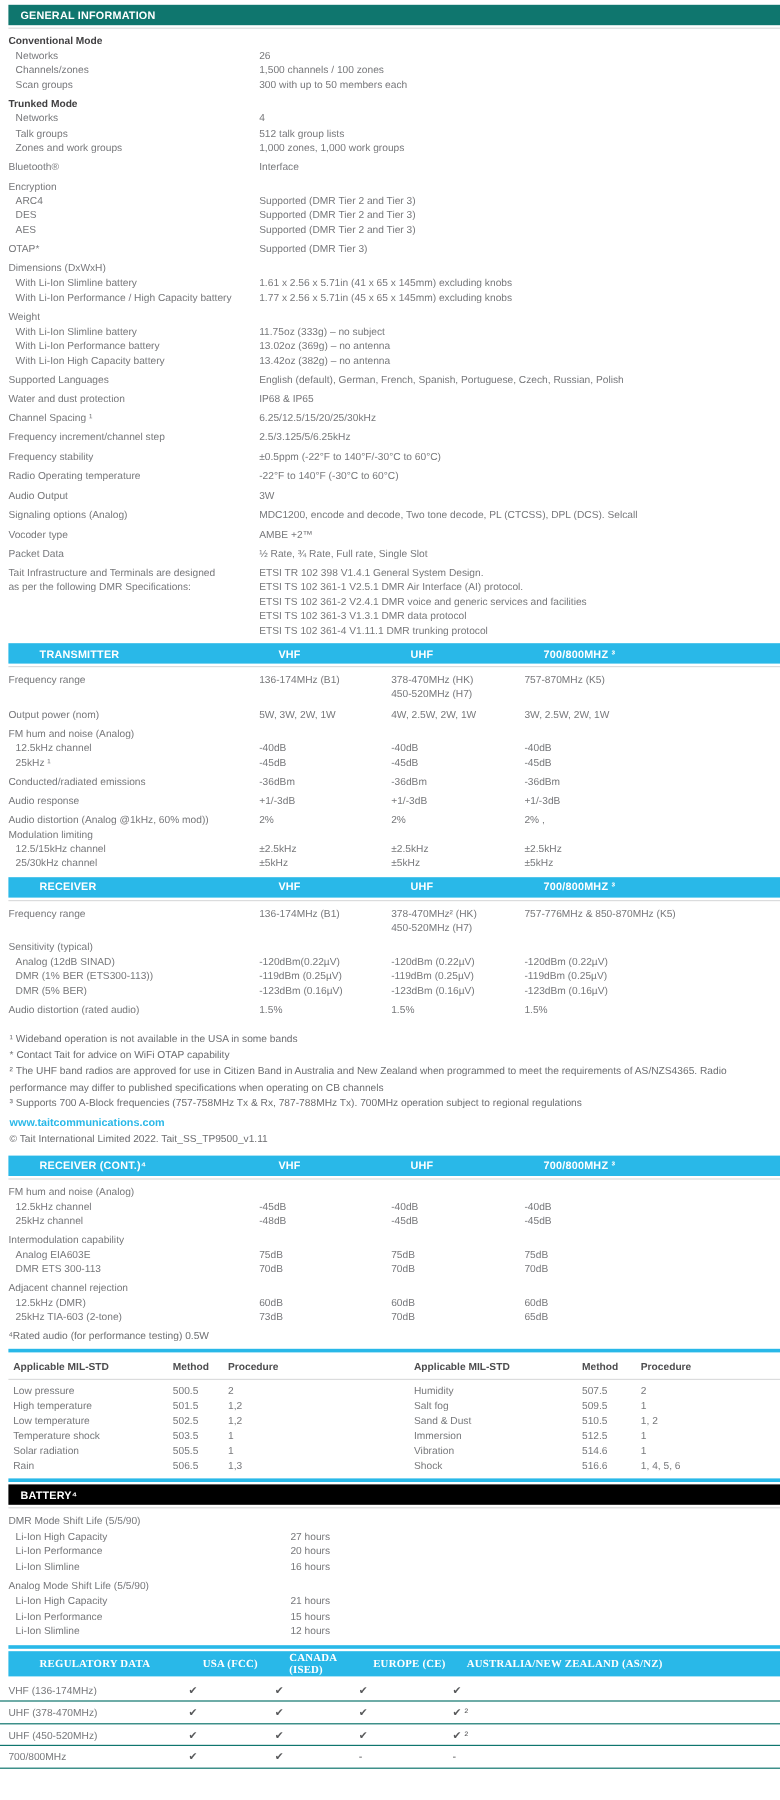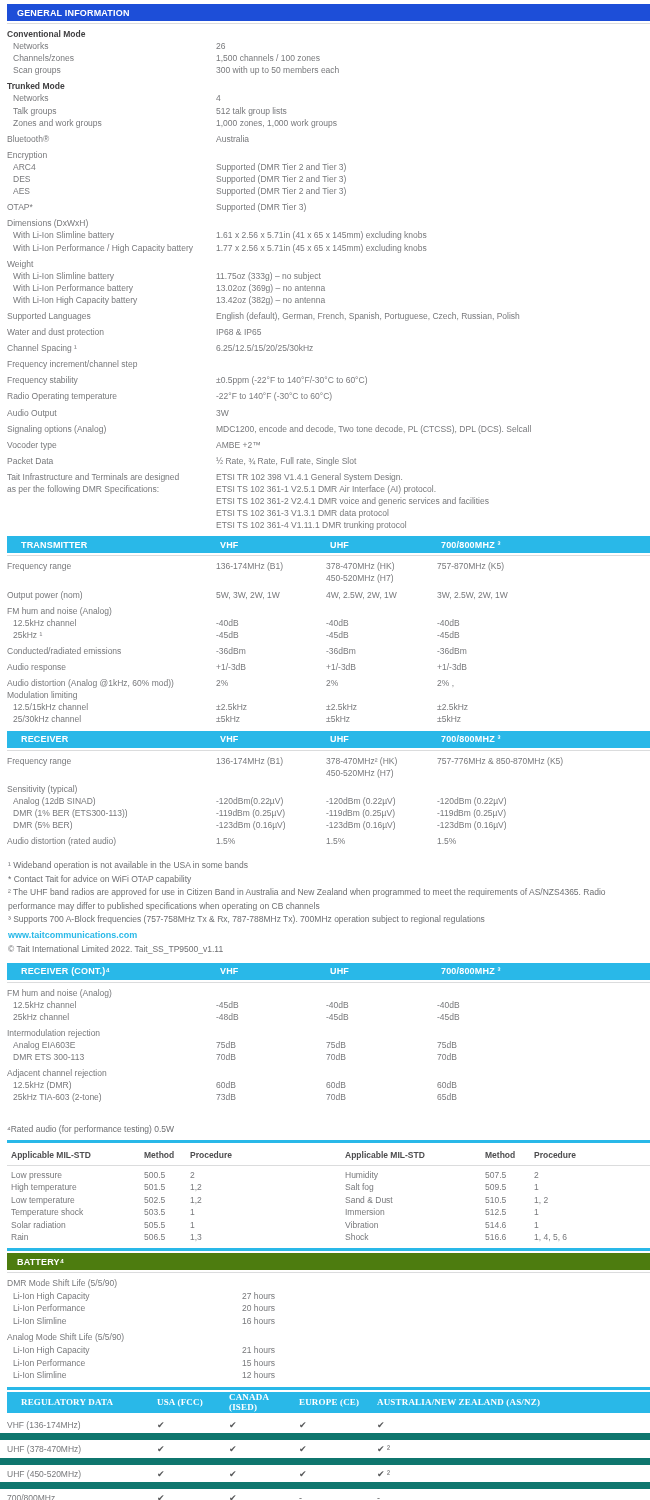--- a/index.html
+++ b/index.html
@@ -9,21 +9,21 @@
     font-size:8.5px;color:#77787B;
   }
   .page{position:relative;width:650px;height:1500px}
   
   .bar{
     height:17px;margin-left:7px;margin-top:0;
     display:flex;align-items:center;padding-left:10px;
     color:#fff;font-weight:700;font-size:9px;letter-spacing:.02em;
     background:#29B8E8;
   }
-  .bar.cols{display:grid;padding-left:4px;align-items:center}
+  .bar.cols{display:grid;padding-left:16px;align-items:center}
   .bar.cols3{grid-template-columns:209px 110px 111px 1fr}
   .bar.colsreg{grid-template-columns:146px 72px 70px 78px 1fr;height:21px}
   .bar .t{padding-left:10px}
   
   .hl{border-top:1px solid #DBDCDD;margin:2px 0 3px 7px}
   
   .cyline{height:3px;margin-left:7px;background:#29B8E8}
   
   .row{line-height:12.1px}
   .gi{display:grid;grid-template-columns:209px 1fr;padding-left:7px}
@@ -34,48 +34,48 @@
   .lbl,.val,.c{white-space:pre-line}
   .k-group{margin-top:4px}
   .k-head{margin-top:4px}
   .k-spec{margin-top:4px}
   .k-group>.lbl{font-weight:700;color:#414042}
   .k-item>.lbl{padding-left:6px}
   
   .fns{margin:12px 8px 0 8px;line-height:13.5px;color:#6D6E71}
   .fnlink{font-weight:700;font-size:9px;margin:3px 0 0 8px;color:#29B8E8;cursor:pointer}
   .copy{margin:4px 0 0 8px;color:#6D6E71}
-  .rcfoot{margin:20px 0 0 7px;color:#6D6E71}
+  .rcfoot{margin:4px 0 0 7px;color:#6D6E71}
   
   .milhdr{font-weight:700;color:#4D4D4F;margin-top:6px;padding-bottom:1px;line-height:13px}
   .milrows .gmil{line-height:12.6px}
   
   .batrows .row{line-height:12.6px}
   
   .regrows{margin-top:3px}
-  .greg.rrow{height:17.5px;align-items:center;border-bottom:7px solid #0f766e}
+  .greg.rrow{height:17.5px;align-items:center;border-bottom:1px solid #0f766e}
   .greg.rrow .c{padding-left:4px;color:#58595B;font-size:9px}
   .greg.rrow .lbl{color:#77787B}
   .mt-tx{margin-top:5px}
   .mt-rx{margin-top:5px}
   .mt-rc{margin-top:9px}
   .mt-cy1{margin-top:6px}
   .mt-mil{margin-top:2px}
   .mt-cy2{margin-top:4px}
   .mt-bat{margin-top:2px}
   .mt-cy3{margin-top:5px}
   .mt-reg{margin-top:2px}
   .mt-gi{margin-top:4px}
 </style>
 </head>
 <body>
 
 <div class="page">
 
-  <div class="bar mt-gi" style="background: #1d4ed8;">
+  <div class="bar mt-gi" style="background: #0f766e;">
     <span>GENERAL INFORMATION</span>
   </div>
   <div class="hl"></div>
   <div class="girows">
   <div class="row gi k-group">
     <span class="lbl">Conventional Mode</span>
     <span class="val"></span>
   </div>
 
   <div class="row gi k-item">
@@ -108,21 +108,21 @@
     <span class="val">512 talk group lists</span>
   </div>
 
   <div class="row gi k-item">
     <span class="lbl">Zones and work groups</span>
     <span class="val">1,000 zones, 1,000 work groups</span>
   </div>
 
   <div class="row gi k-spec">
     <span class="lbl">Bluetooth®</span>
-    <span class="val">Australia</span>
+    <span class="val">Interface</span>
   </div>
 
   <div class="row gi k-head">
     <span class="lbl">Encryption</span>
     <span class="val"></span>
   </div>
 
   <div class="row gi k-item">
     <span class="lbl">ARC4</span>
     <span class="val">Supported (DMR Tier 2 and Tier 3)</span>
@@ -188,20 +188,21 @@
     <span class="val">IP68 &amp; IP65</span>
   </div>
 
   <div class="row gi k-spec">
     <span class="lbl">Channel Spacing ¹</span>
     <span class="val">6.25/12.5/15/20/25/30kHz</span>
   </div>
 
   <div class="row gi k-spec">
     <span class="lbl">Frequency increment/channel step</span>
+    <span class="val">2.5/3.125/5/6.25kHz</span>
   </div>
 
   <div class="row gi k-spec">
     <span class="lbl">Frequency stability</span>
     <span class="val">±0.5ppm (-22°F to 140°F/-30°C to 60°C)</span>
   </div>
 
   <div class="row gi k-spec">
     <span class="lbl">Radio Operating temperature</span>
     <span class="val">-22°F to 140°F (-30°C to 60°C)</span>
@@ -412,21 +413,21 @@
   </div>
 
   <div class="row g3 k-item">
     <span class="lbl">25kHz channel</span>
     <span class="c">-48dB</span>
     <span class="c">-45dB</span>
     <span class="c">-45dB</span>
   </div>
 
   <div class="row g3 k-head">
-    <span class="lbl">Intermodulation rejection</span>
+    <span class="lbl">Intermodulation capability</span>
     <span class="c"></span>
     <span class="c"></span>
     <span class="c"></span>
   </div>
 
   <div class="row g3 k-item">
     <span class="lbl">Analog EIA603E</span>
     <span class="c">75dB</span>
     <span class="c">75dB</span>
     <span class="c">75dB</span>
@@ -522,21 +523,21 @@
     <span class="lbl">Rain</span>
     <span class="c">506.5</span>
     <span class="c">1,3</span>
     <span class="lbl">Shock</span>
     <span class="c">516.6</span>
     <span class="c">1, 4, 5, 6</span>
   </div>
 </div>
   <div class="cyline mt-cy2" style="background: rgb(41, 184, 232);"></div>
 
-  <div class="bar mt-bat" style="background: #4d7c0f;">
+  <div class="bar mt-bat" style="background: #000000;">
     <span>BATTERY⁴</span>
   </div>
   <div class="hl"></div>
   <div class="batrows">
   <div class="row gbat k-head">
     <span class="lbl">DMR Mode Shift Life (5/5/90)</span>
     <span class="val"></span>
   </div>
 
   <div class="row gbat k-item">

